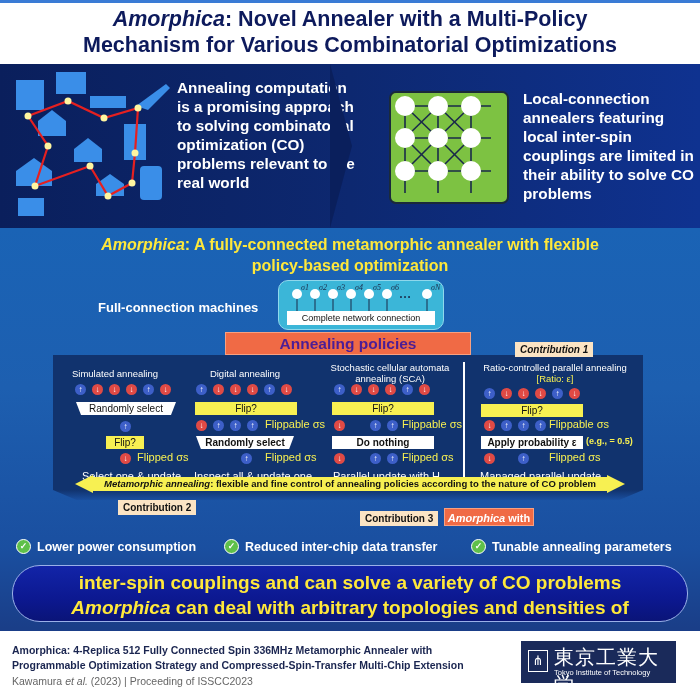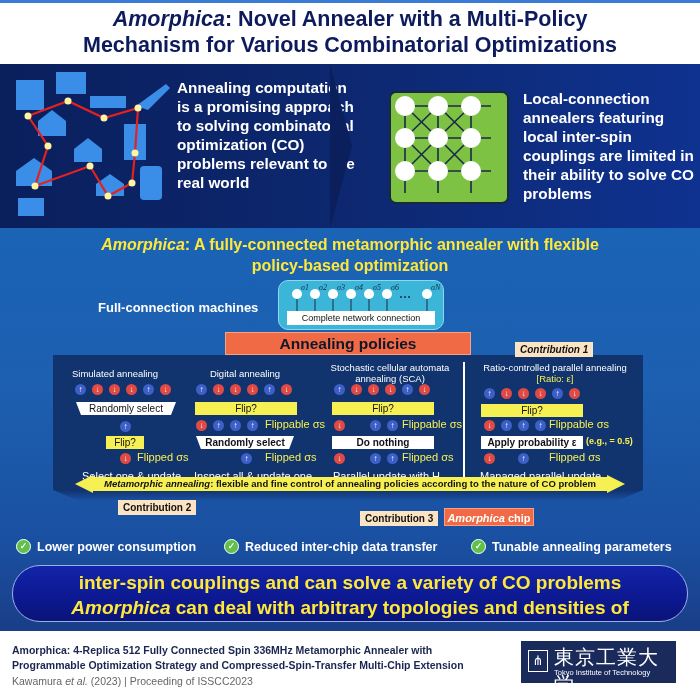--- a/index.html
+++ b/index.html
@@ -14,21 +14,21 @@
   .band1 .txtR { position: absolute; left: 523px; top: 25px; color: #fff; font-weight: bold; font-size: 15.3px; line-height: 19px; width: 175px; }
   .map { position: absolute; left: 8px; top: 2px; width: 165px; height: 160px; }
   .lattice { position: absolute; left: 389px; top: 27px; width: 120px; height: 113px; background: #7dc242; border: 2px solid #1a2a3a; border-radius: 7px; }
 
   .band2 { position: absolute; left: 0; top: 228px; width: 700px; height: 400px; background: linear-gradient(180deg, #1a63b5 0%, #1d5fb0 40%, #1a4fa0 80%, #1a3e88 100%); overflow: hidden; }
   .sub { position: absolute; top: 6px; left: 0; width: 700px; text-align: center; color: #ffe83a; font-weight: bold; font-size: 16px; line-height: 21px; }
   .sub i { font-style: italic; }
   .fcm-label { position: absolute; left: 98px; top: 72px; color: #fff; font-weight: bold; font-size: 13px; }
   .fcm-box { position: absolute; left: 278px; top: 52px; width: 166px; height: 50px; background: #3bb6d8; border-radius: 10px; border: 1px solid #8fd8ec; }
   .fcm-bar { position: absolute; left: 8px; top: 30px; width: 148px; height: 14px; background: #fff; color: #111; font-size: 9px; text-align: center; line-height: 14px; }
-  .ap-box { position: absolute; left: 225px; top: 104px; width: 246px; height: 23px; background: #f06a45; border: 1px solid #f8a080; color: #0f172a; font-weight: bold; font-size: 15.5px; text-align: center; line-height: 21px; }
+  .ap-box { position: absolute; left: 225px; top: 104px; width: 246px; height: 23px; background: #f06a45; border: 1px solid #f8a080; color: #4c1d95; font-weight: bold; font-size: 15.5px; text-align: center; line-height: 21px; }
 
   .panel { position: absolute; left: 53px; top: 127px; width: 590px; height: 135px; background: #11336e; }
   .panel-trap { position: absolute; left: 53px; top: 262px; width: 590px; height: 10px; background: linear-gradient(180deg,#11336e,#1a4fa0); clip-path: polygon(0 0,100% 0, 96% 100%, 4% 100%); }
   .col-title { position: absolute; color: #fff; font-size: 9.5px; text-align: center; line-height: 11px; }
   .col-foot { position: absolute; color: #fff; font-size: 11px; white-space: nowrap; }
   .spinrow { position: absolute; display: flex; gap: 6px; }
   .spin { width: 11px; height: 11px; border-radius: 50%; color: #fff; font-size: 8px; line-height: 11px; text-align: center; font-weight: bold; position: relative; }
   .spin.up { background: #3d5fc8; }
   .spin.dn { background: #e04a45; }
   .ybar { position: absolute; background: #f7f052; color: #111; font-size: 10px; text-align: center; line-height: 13px; height: 13px; }
@@ -264,21 +264,21 @@
   <div class="col-foot" style="left:480px;top:242px;">Managed parallel update</div>
 
   <div class="meta-arrow">
     <div class="tri-l"></div>
     <div class="meta-body"><i>Metamorphic annealing</i><span>: flexible and fine control of annealing policies according to the nature of CO problem</span></div>
     <div class="tri-r"></div>
   </div>
 
   <div class="contrib" style="left:118px;top:272px;">Contribution 2</div>
   <div class="contrib" style="left:360px;top:283px;">Contribution 3</div>
-  <div class="chip"><i>Amorphica</i><span> chip</span></div>
+  <div class="chip"><i>Amorphica</i><span> with</span></div>
 
   <div class="benefit" style="left:16px;">
       <span class="check">✓</span>
       <span>Lower power consumption</span>
     </div>
   <div class="benefit" style="left:224px;">
       <span class="check">✓</span>
       <span>Reduced inter-chip data transfer</span>
     </div>
   <div class="benefit" style="left:471px;">

